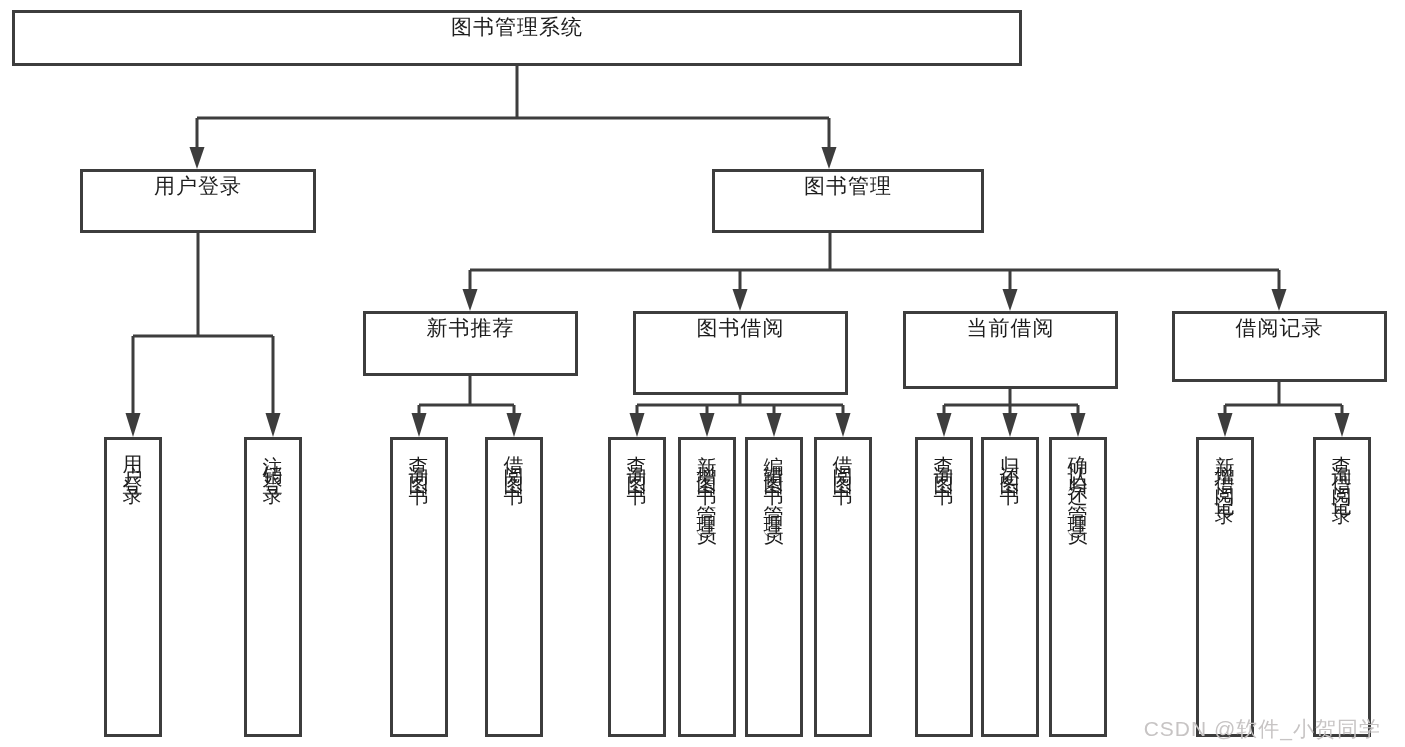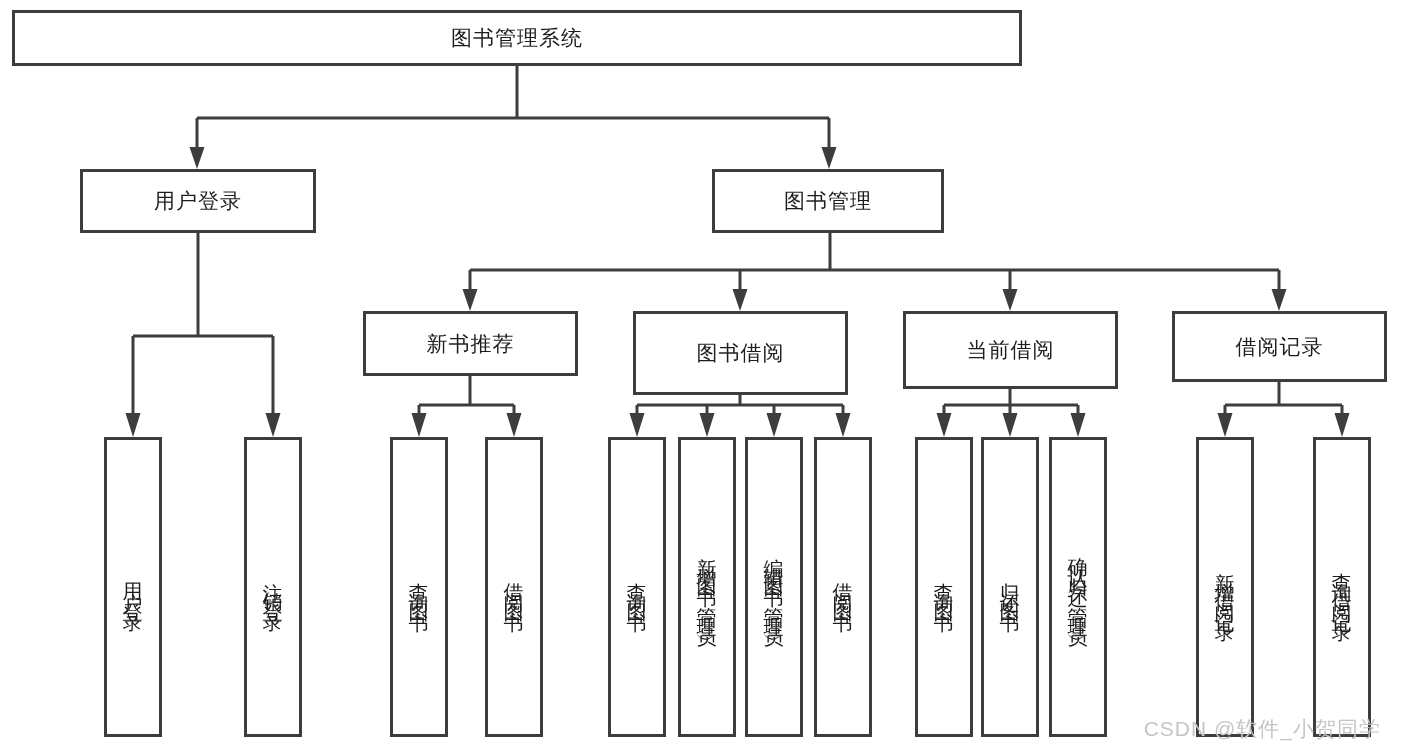--- a/index.html
+++ b/index.html
@@ -16,21 +16,20 @@
     left: 0; top: 0;
     width: 1405px; height: 747px;
     z-index: 1;
   }
   .node {
     position: absolute;
     box-sizing: border-box;
     background: #ffffff;
     border: 3px solid #3d3d3d;
     display: flex;
-    align-items: center;
     justify-content: center;
     color: #1d1d1d;
     z-index: 2;
   }
   .node.h span {
     font-size: 21px;
     letter-spacing: 1px;
     white-space: nowrap;
   }
   .node.leaf span {
@@ -97,21 +96,21 @@
     </g>
   </svg>
 
   <div class="node h" style="left:12px;top:10px;width:1010px;height:56px">
     <span>图书管理系统</span>
   </div>
 
   <div class="node h" style="left:80px;top:169px;width:236px;height:64px">
     <span>用户登录</span>
   </div>
-  <div class="node h" style="left:712px;top:169px;width:232px;height:64px">
+  <div class="node h" style="left:712px;top:169px;width:272px;height:64px">
     <span>图书管理</span>
   </div>
 
   <div class="node h" style="left:363px;top:311px;width:215px;height:65px">
     <span>新书推荐</span>
   </div>
   <div class="node h" style="left:633px;top:311px;width:215px;height:84px">
     <span>图书借阅</span>
   </div>
   <div class="node h" style="left:903px;top:311px;width:215px;height:78px">

